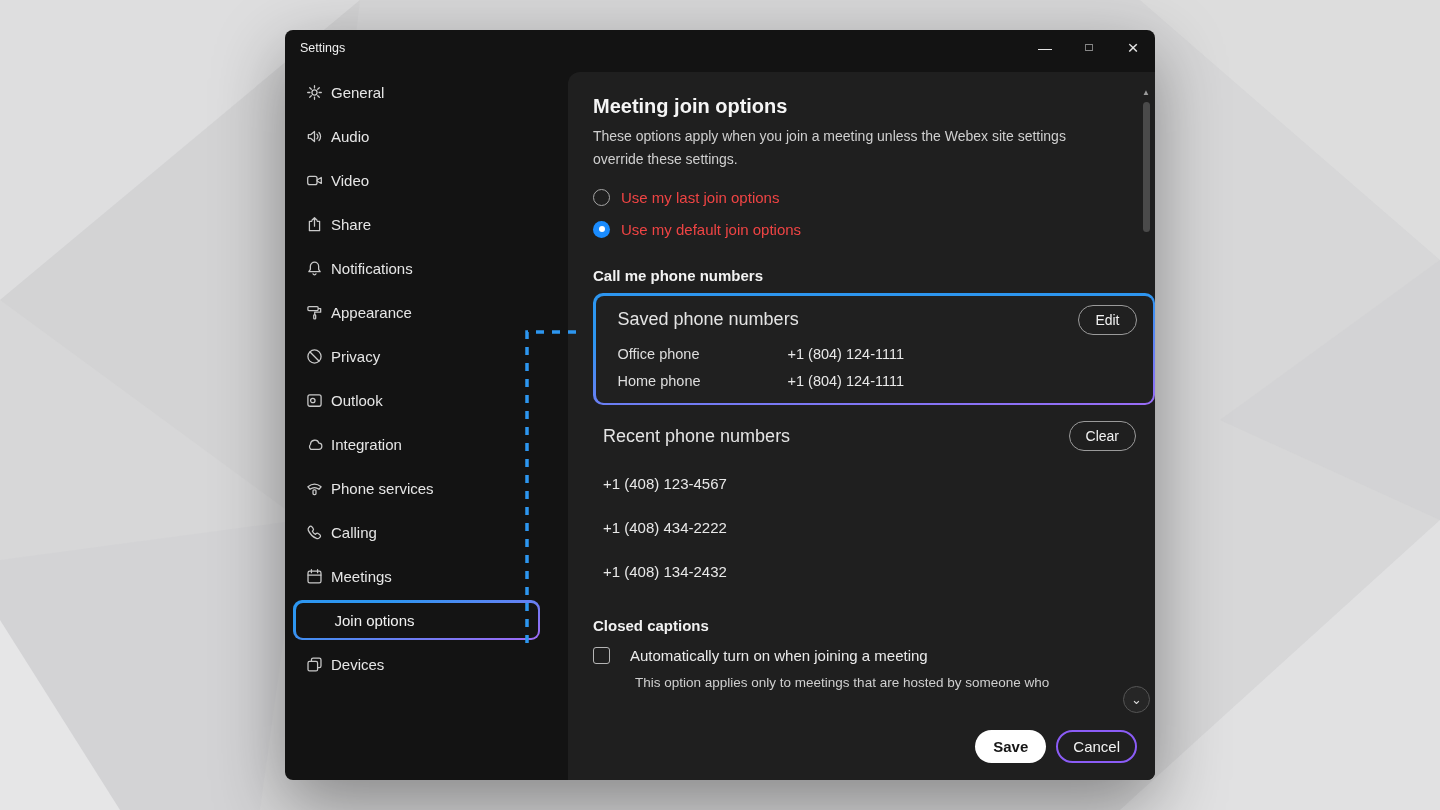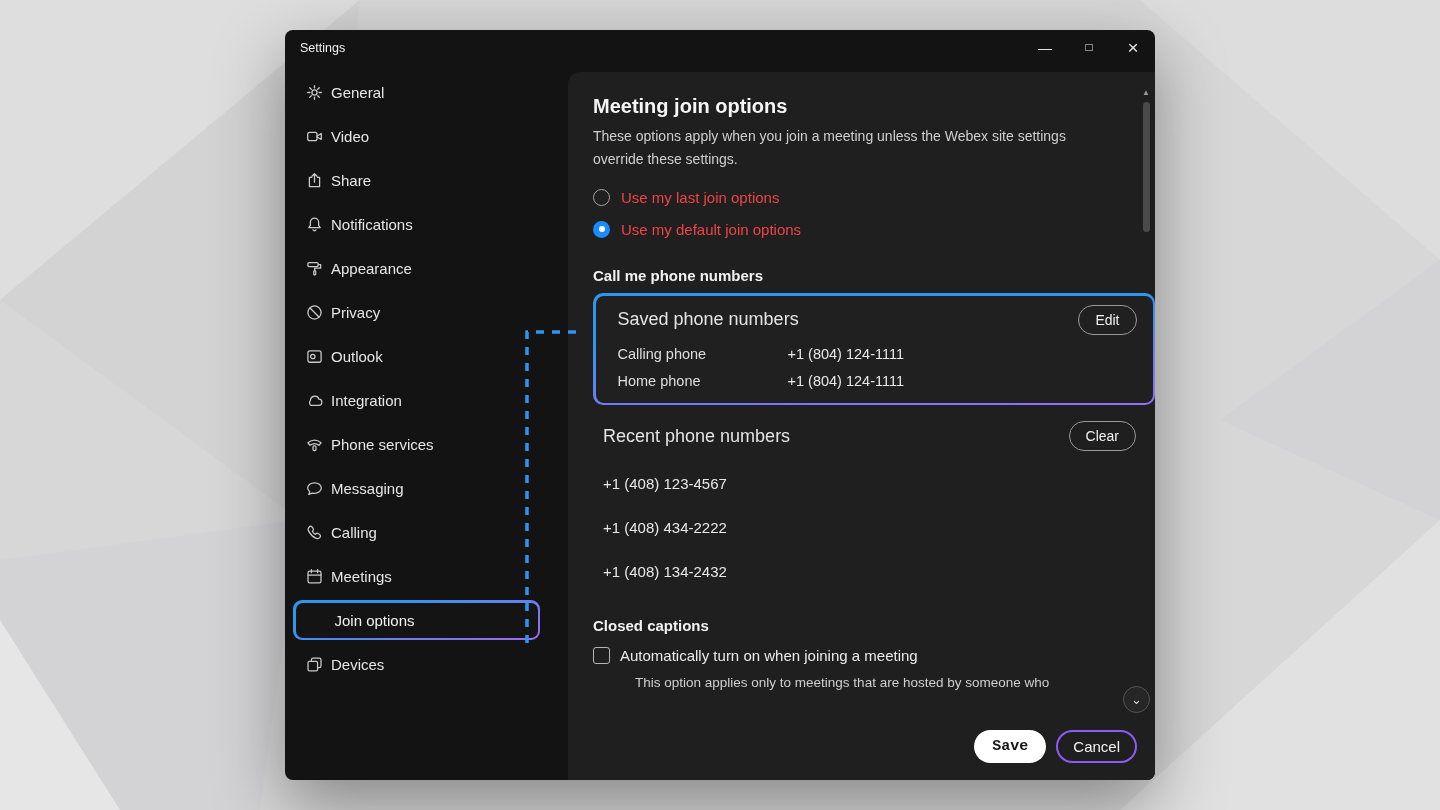--- a/index.html
+++ b/index.html
@@ -94,28 +94,28 @@
     background:transparent;color:#f2f2f2;font-size:14px;
     font-family:inherit;display:flex;align-items:center;cursor:default;margin-left:8px;
   }
   .kv-row{display:flex;margin-top:11px;font-size:14.5px;}
   .kv-label{width:170px;color:#dedede;}
   .kv-value{color:#e8e8e8;}
 
   .recent-head{margin-top:16px;width:562px;padding-left:10px;padding-right:19px;}
   .num-item{font-size:15px;color:#e8e8e8;margin-top:24px;padding-left:10px;height:20px;}
 
-  .chk-row{display:flex;align-items:center;gap:10px;margin-top:13px;font-size:15px;color:#eaeaea;}
+  .chk-row{display:flex;align-items:center;gap:20px;margin-top:13px;font-size:15px;color:#eaeaea;}
   .checkbox{width:17px;height:17px;border:1.6px solid #b5b5b5;border-radius:3px;flex:0 0 auto;}
   .note{font-size:13.5px;color:#cfcfcf;margin:8px 0 0 42px;line-height:21px;width:500px;}
 
   .footer{position:absolute;right:18px;bottom:17px;display:flex;gap:10px;}
   .btn-save{
     height:33px;padding:0 18px;border:none;border-radius:17px;background:#ffffff;
-    color:#161616;font-size:15px;font-weight:600;font-family:Liberation Mono, monospace;cursor:default;
+    color:#161616;font-size:15px;font-weight:600;font-family:Liberation Sans, sans-serif;cursor:default;
   }
   .btn-cancel{
     height:33px;padding:0 15px;border:2px solid #8b5cf6;border-radius:17px;
     background:transparent;color:#f2f2f2;font-size:15px;font-family:inherit;cursor:default;
   }
 
   
   .scroll-up{position:absolute;right:5px;top:16px;font-size:8px;color:#9a9a9a;}
   .scroll-thumb{
     position:absolute;right:5px;top:30px;width:7px;height:130px;
@@ -160,20 +160,30 @@
     <div class="side-item">
       <span class="side-icon">
         <svg viewBox="0 0 16 16" fill="none" stroke="currentColor" stroke-width="1.2" stroke-linecap="round">
             <circle cx="8" cy="8" r="2.4"></circle>
             <path d="M8 1.6v2.1M8 12.3v2.1M1.6 8h2.1M12.3 8h2.1M3.5 3.5l1.5 1.5M11 11l1.5 1.5M12.5 3.5L11 5M5 11l-1.5 1.5"></path>
           </svg>
       </span>
       <span>General</span>
     </div>
 
+    <div class="side-item">
+      <span class="side-icon">
+        <svg viewBox="0 0 16 16" fill="none" stroke="currentColor" stroke-width="1.2" stroke-linejoin="round" stroke-linecap="round">
+            <path d="M2.2 6.2v3.6h2.4L8 12.8V3.2L4.6 6.2H2.2z"></path>
+            <path d="M10.3 5.8a3 3 0 010 4.4"></path>
+            <path d="M12.2 4.2a5.5 5.5 0 010 7.6"></path>
+          </svg>
+      </span>
+      <span>Audio</span>
+    </div>
 
     <div class="side-item">
       <span class="side-icon">
         <svg viewBox="0 0 16 16" fill="none" stroke="currentColor" stroke-width="1.2" stroke-linejoin="round">
             <rect x="1.6" y="4.2" width="8.8" height="7.6" rx="1.8"></rect>
             <path d="M10.4 7.6l4-2.4v5.6l-4-2.4z"></path>
           </svg>
       </span>
       <span>Video</span>
     </div>
@@ -241,28 +251,20 @@
     <div class="side-item">
       <span class="side-icon">
         <svg viewBox="0 0 16 16" fill="none" stroke="currentColor" stroke-width="1.2" stroke-linejoin="round">
             <path d="M1.8 6.4c4.1-3.3 8.3-3.3 12.4 0l-2 2.3c-2.7-2-5.7-2-8.4 0z"></path>
             <rect x="6.6" y="9.2" width="2.8" height="4.6" rx="1"></rect>
           </svg>
       </span>
       <span>Phone services</span>
     </div>
 
-    <div class="side-item">
-      <span class="side-icon">
-        <svg viewBox="0 0 16 16" fill="none" stroke="currentColor" stroke-width="1.2" stroke-linejoin="round">
-            <path d="M8 2.6c3.5 0 6.4 2.2 6.4 5s-2.9 5-6.4 5c-.6 0-1.3-.1-1.9-.2L2.6 13.6l.9-2.6A4.6 4.6 0 011.6 7.6c0-2.8 2.9-5 6.4-5z"></path>
-          </svg>
-      </span>
-      <span>Messaging</span>
-    </div>
 
     <div class="side-item">
       <span class="side-icon">
         <svg viewBox="0 0 16 16" fill="none" stroke="currentColor" stroke-width="1.2" stroke-linejoin="round">
             <path d="M3.2 2.6c.7-.7 1.8-.7 2.4.1l1.1 1.5c.5.6.4 1.5-.2 2.1l-.5.5c.6 1.2 1.7 2.3 2.9 2.9l.5-.5c.6-.6 1.5-.7 2.1-.2l1.5 1.1c.8.6.9 1.7.1 2.4l-.6.6c-.7.7-1.8.9-2.7.5C6.7 12.2 3.6 9.1 2.2 6c-.4-.9-.2-2 .5-2.7z"></path>
           </svg>
       </span>
       <span>Calling</span>
     </div>
 
@@ -314,21 +316,21 @@
 
     <div class="sec-head">Call me phone numbers</div>
 
     <div class="grad-box">
       <div class="grad-inner">
         <div class="row-flex">
           <span class="row-label">Saved phone numbers</span>
           <button class="pill-btn">Edit</button>
         </div>
         <div class="kv-row">
-          <span class="kv-label">Calling phone</span>
+          <span class="kv-label">Office phone</span>
           <span class="kv-value">+1 (804) 124-1111</span>
         </div>
         <div class="kv-row">
           <span class="kv-label">Home phone</span>
           <span class="kv-value">+1 (804) 124-1111</span>
         </div>
       </div>
     </div>
 
     <div class="row-flex recent-head">

